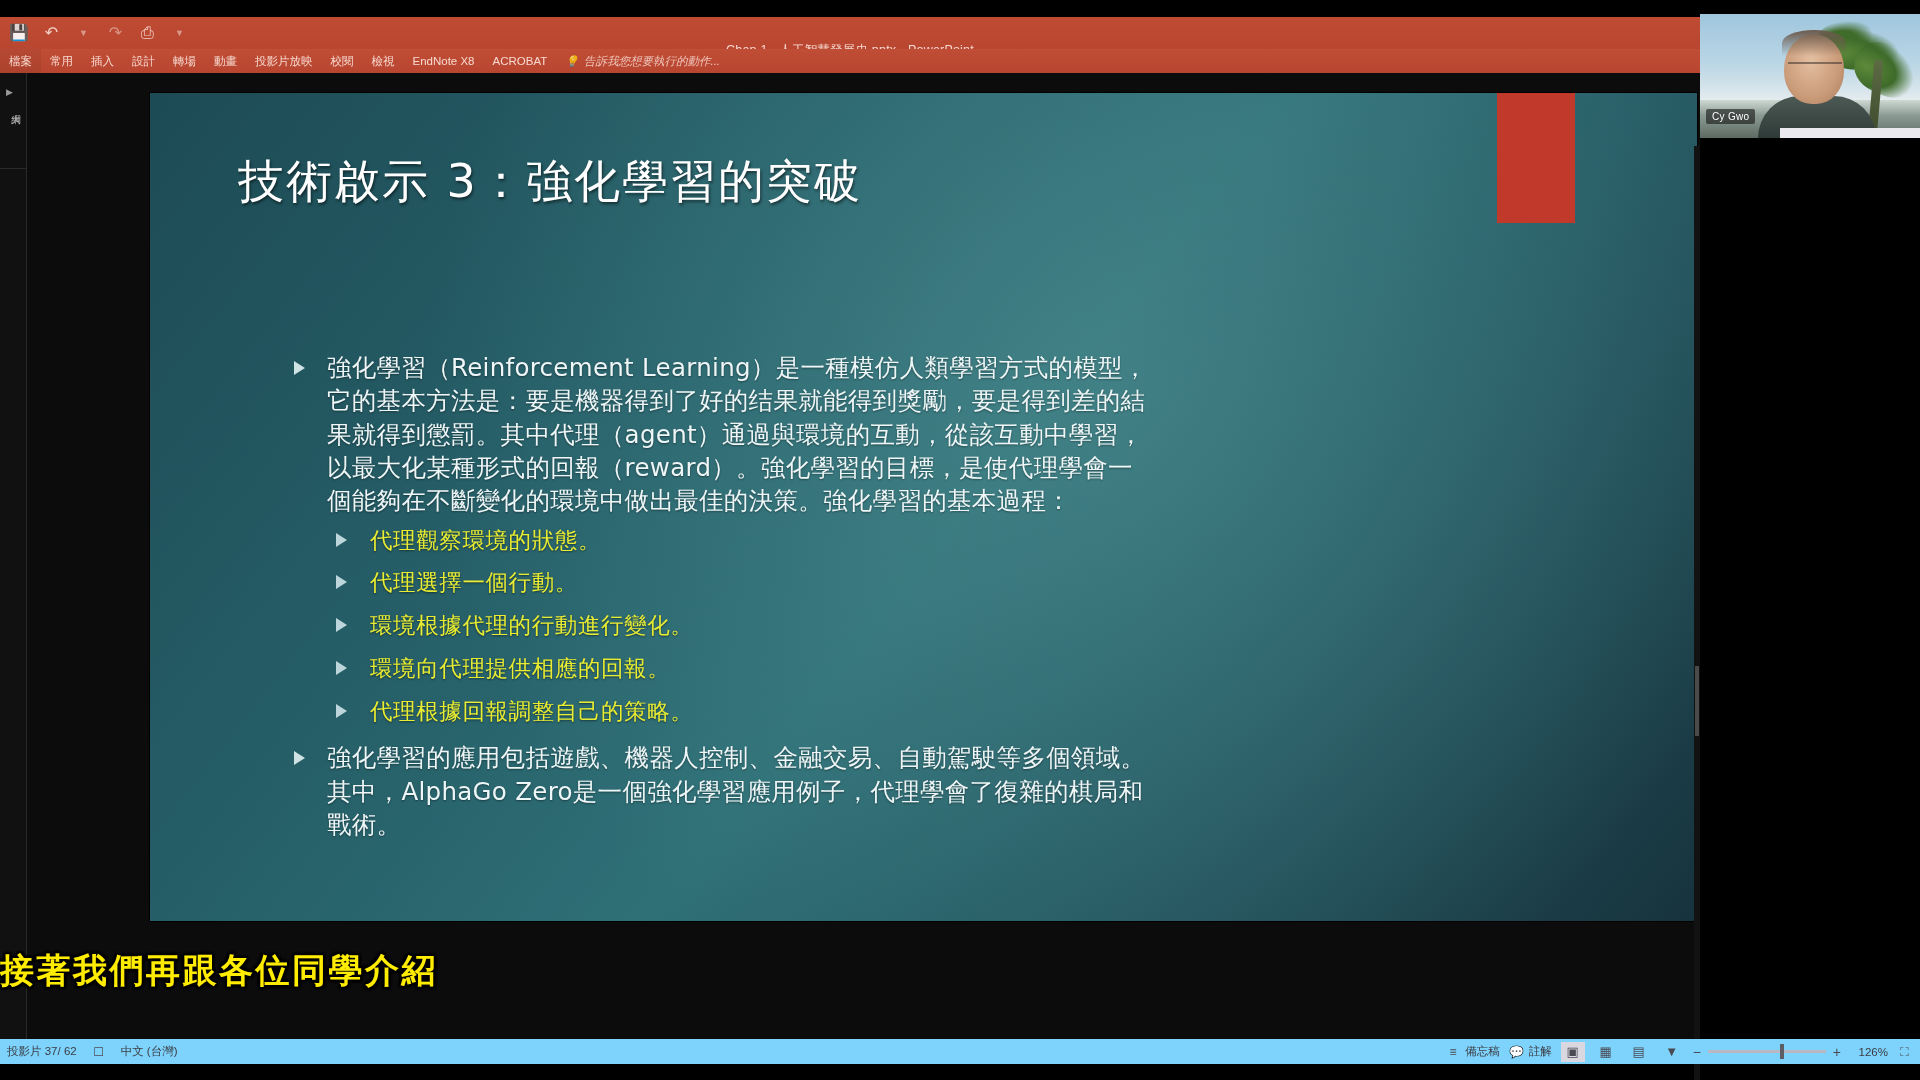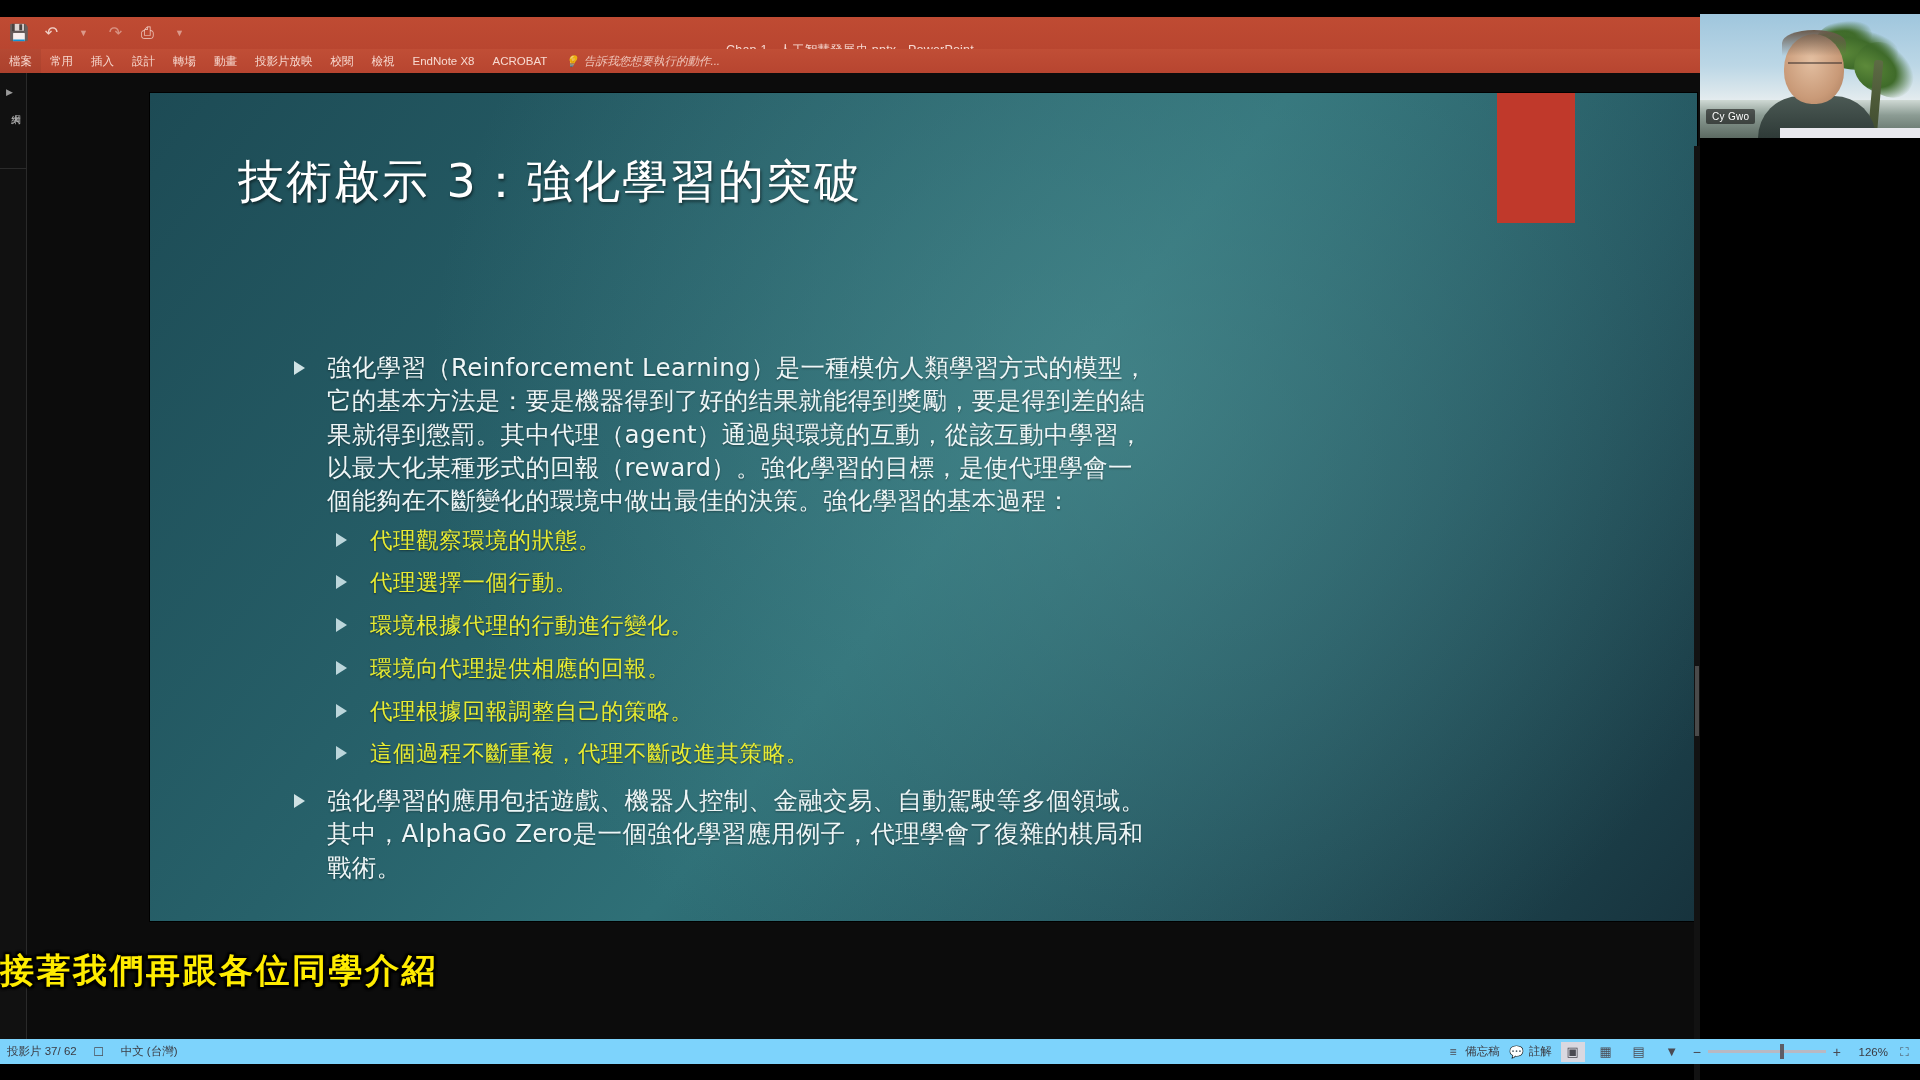--- a/index.html
+++ b/index.html
@@ -276,24 +276,20 @@
             <span>環境根據代理的行動進行變化。</span>
           </div>
           <div class="bullet-l2">
             <span class="tri"></span>
             <span>環境向代理提供相應的回報。</span>
           </div>
           <div class="bullet-l2">
             <span class="tri"></span>
             <span>代理根據回報調整自己的策略。</span>
           </div>
-          <div class="bullet-l2">
-            <span class="tri"></span>
-            <span>這個過程不斷重複，代理不斷改進其策略。</span>
-          </div>
         </div>
 
         <div class="bullet-l1">
           <span class="tri"></span>
           <div>強化學習的應用包括遊戲、機器人控制、金融交易、自動駕駛等多個領域。</div>
           <div>其中，AlphaGo Zero是一個強化學習應用例子，代理學會了復雜的棋局和</div>
           <div>戰術。</div>
         </div>
 
       </div>

